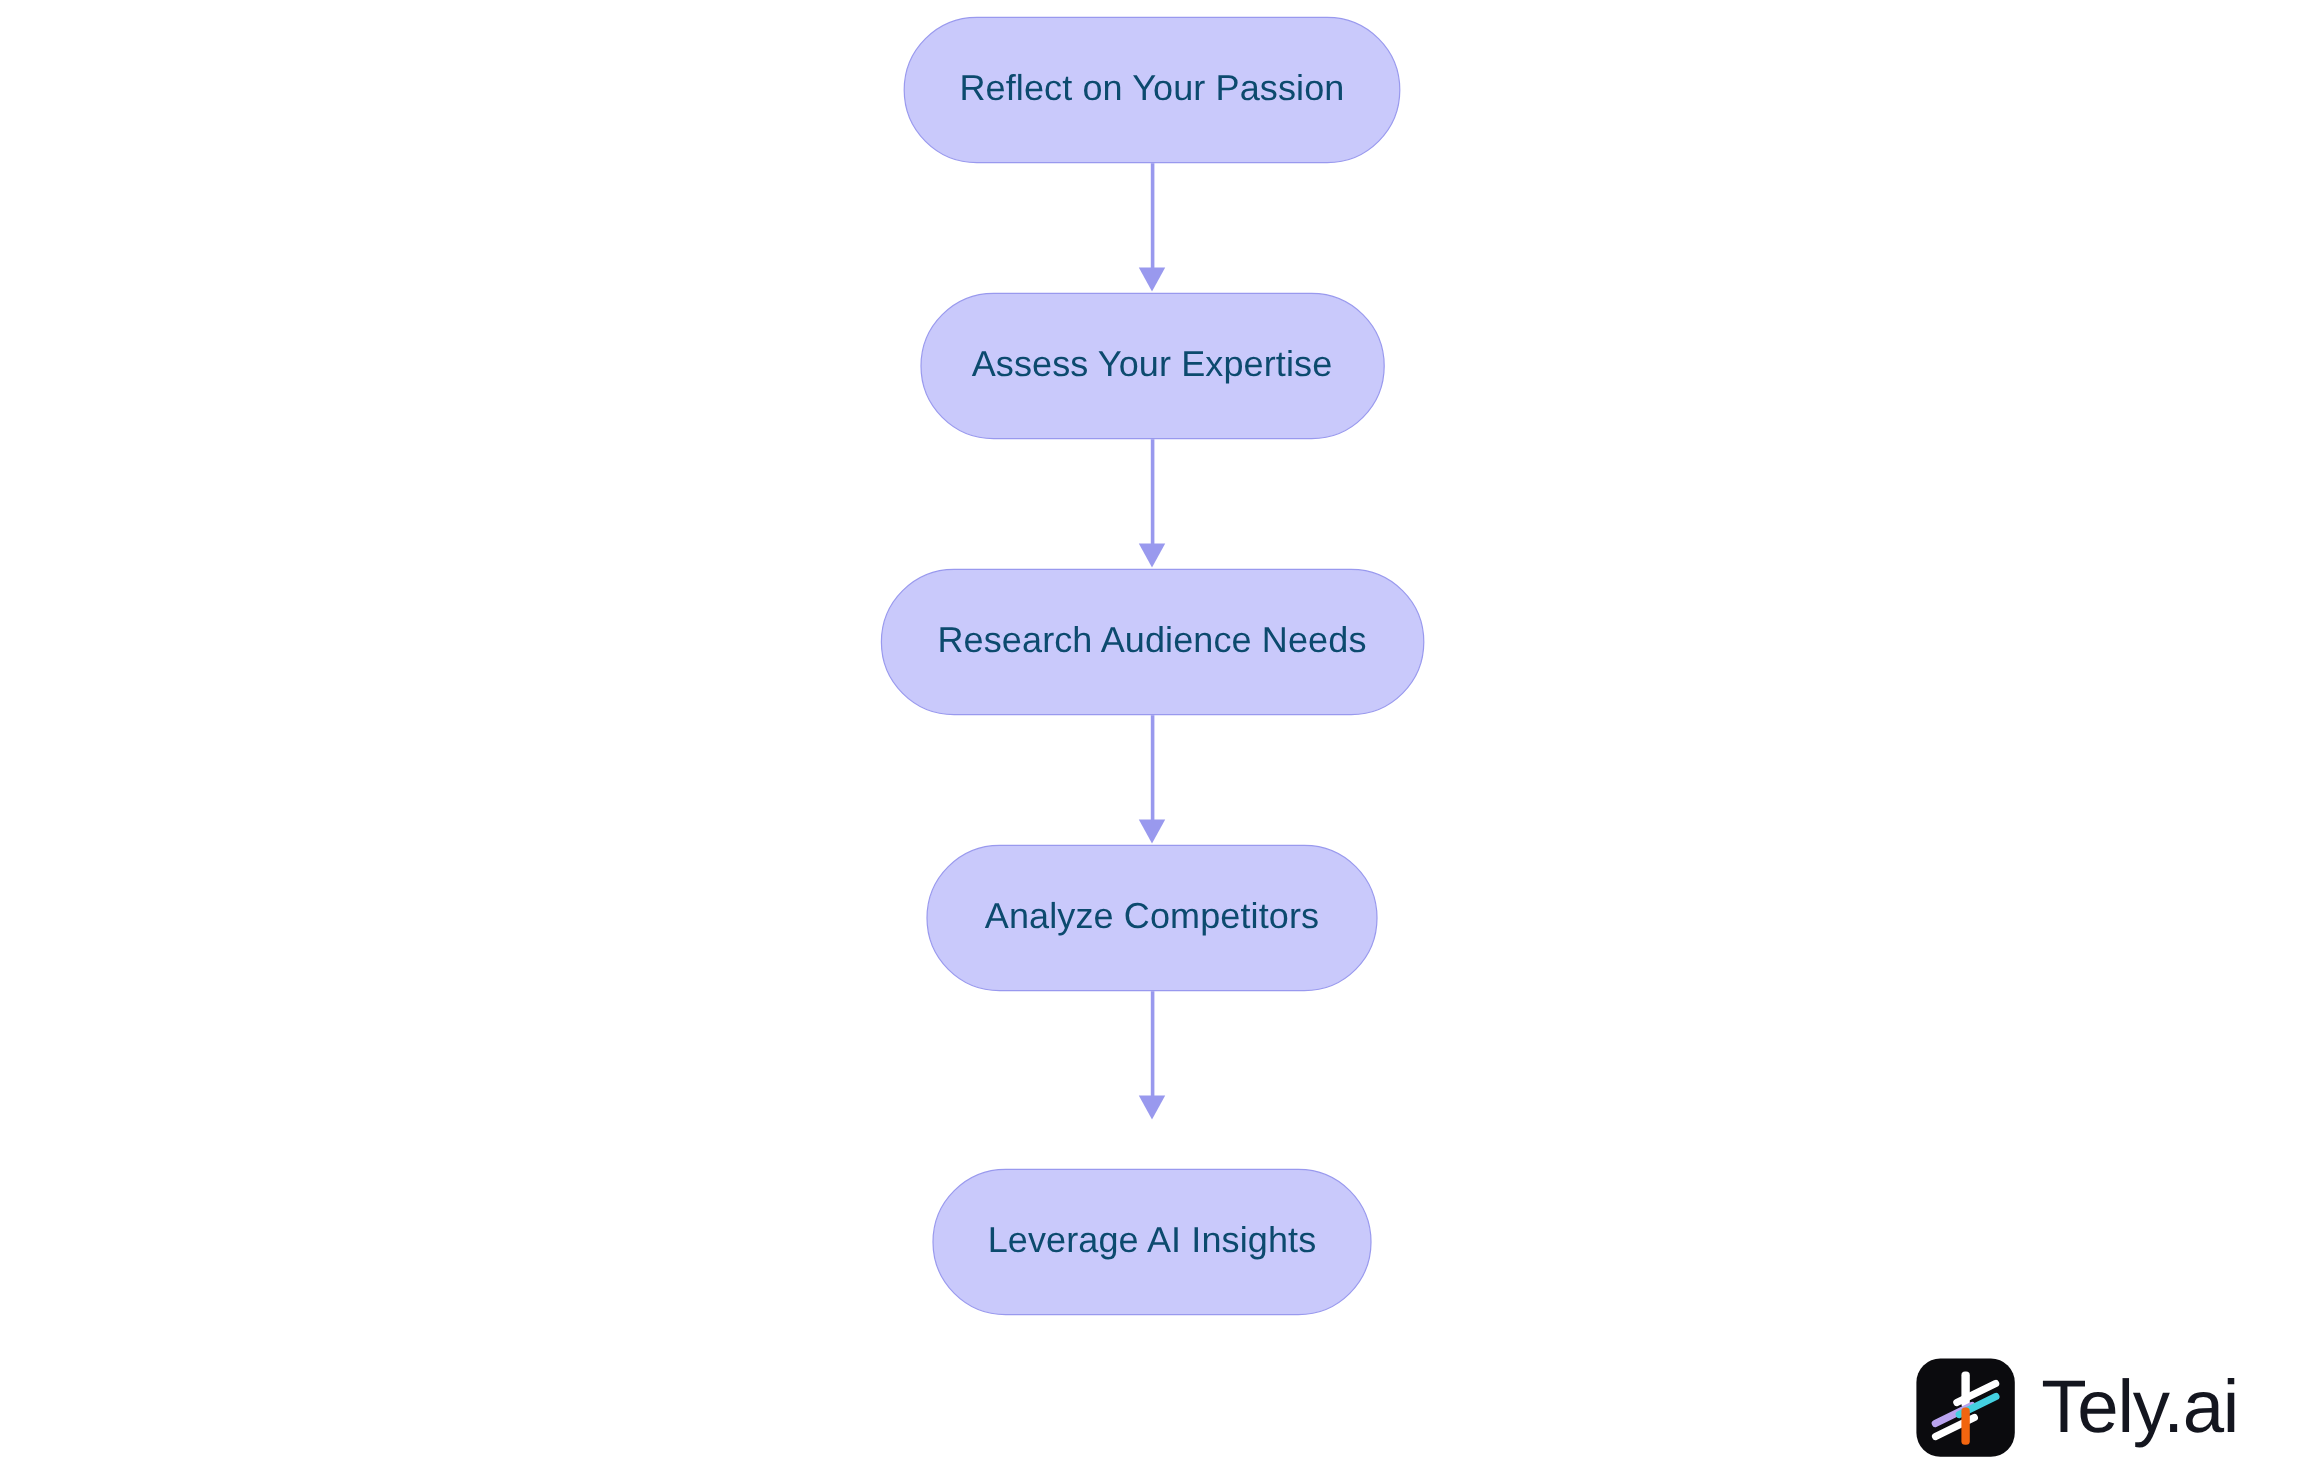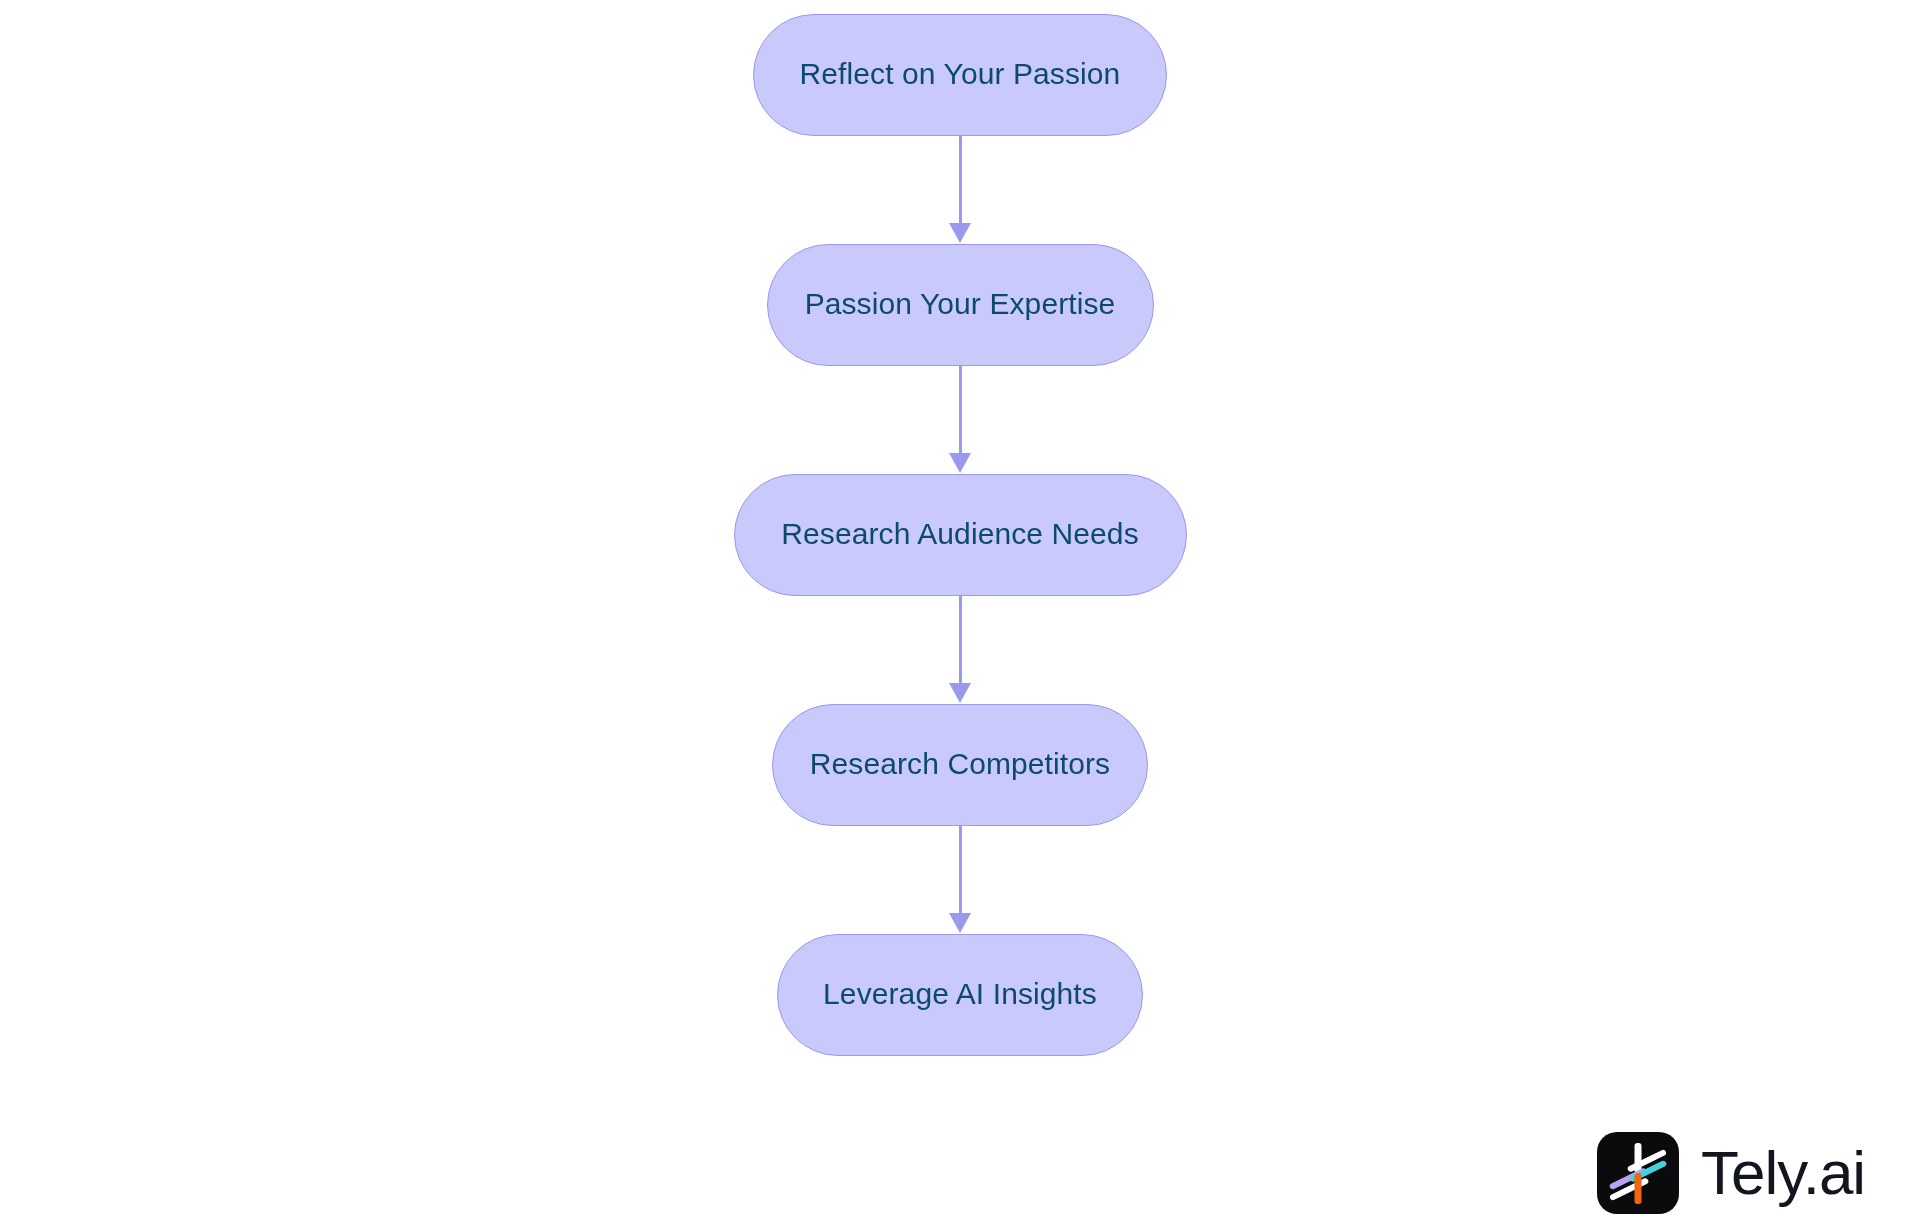--- a/index.html
+++ b/index.html
@@ -157,41 +157,41 @@
 
   <div class="flow-column" id="flow-column" style="top: 14px;">
       <div class="node" style="width: 414px; height: 122px;">
         <span class="node-label">Reflect on Your Passion</span>
       </div>
       <div class="connector" style="height: 108px;">
         <div class="stem" style="height: 88px;"></div>
         <div class="arrowhead"></div>
       </div>
       <div class="node" style="width: 387px; height: 122px;">
-        <span class="node-label">Passion Your Expertise</span>
+        <span class="node-label">Assess Your Expertise</span>
       </div>
       <div class="connector" style="height: 108px;">
         <div class="stem" style="height: 88px;"></div>
         <div class="arrowhead"></div>
       </div>
       <div class="node" style="width: 453px; height: 122px; justify-content: center;">
         <span class="node-label">Research Audience Needs</span>
       </div>
       <div class="connector" style="height: 108px;">
         <div class="stem" style="height: 88px;"></div>
         <div class="arrowhead"></div>
       </div>
       <div class="node" style="width: 376px; height: 122px;">
-        <span class="node-label">Research Competitors</span>
-      </div>
-      <div class="connector" style="height: 108px;">
-        <div class="stem" style="height: 88px;"></div>
-        <div class="arrowhead"></div>
-      </div>
-      <div class="node" style="width: 366px; height: 122px;">
+        <span class="node-label">Analyze Competitors</span>
+      </div>
+      <div class="connector" style="height: 108px;">
+        <div class="stem" style="height: 88px;"></div>
+        <div class="arrowhead"></div>
+      </div>
+      <div class="node" style="width: 366px; height: 122px; margin-top: 40px;">
         <span class="node-label">Leverage AI Insights</span>
       </div>
     </div>
 
   <div class="logo" id="tely-logo" style="left:1597px; top:1108px;margin-top:24px;">
     <div class="logo-mark">
       <span class="bar-v-top"></span>
       <span class="bar-d-ul-purple"></span>
       <span class="bar-d-ur-white"></span>
       <span class="bar-d-ul-white"></span>

